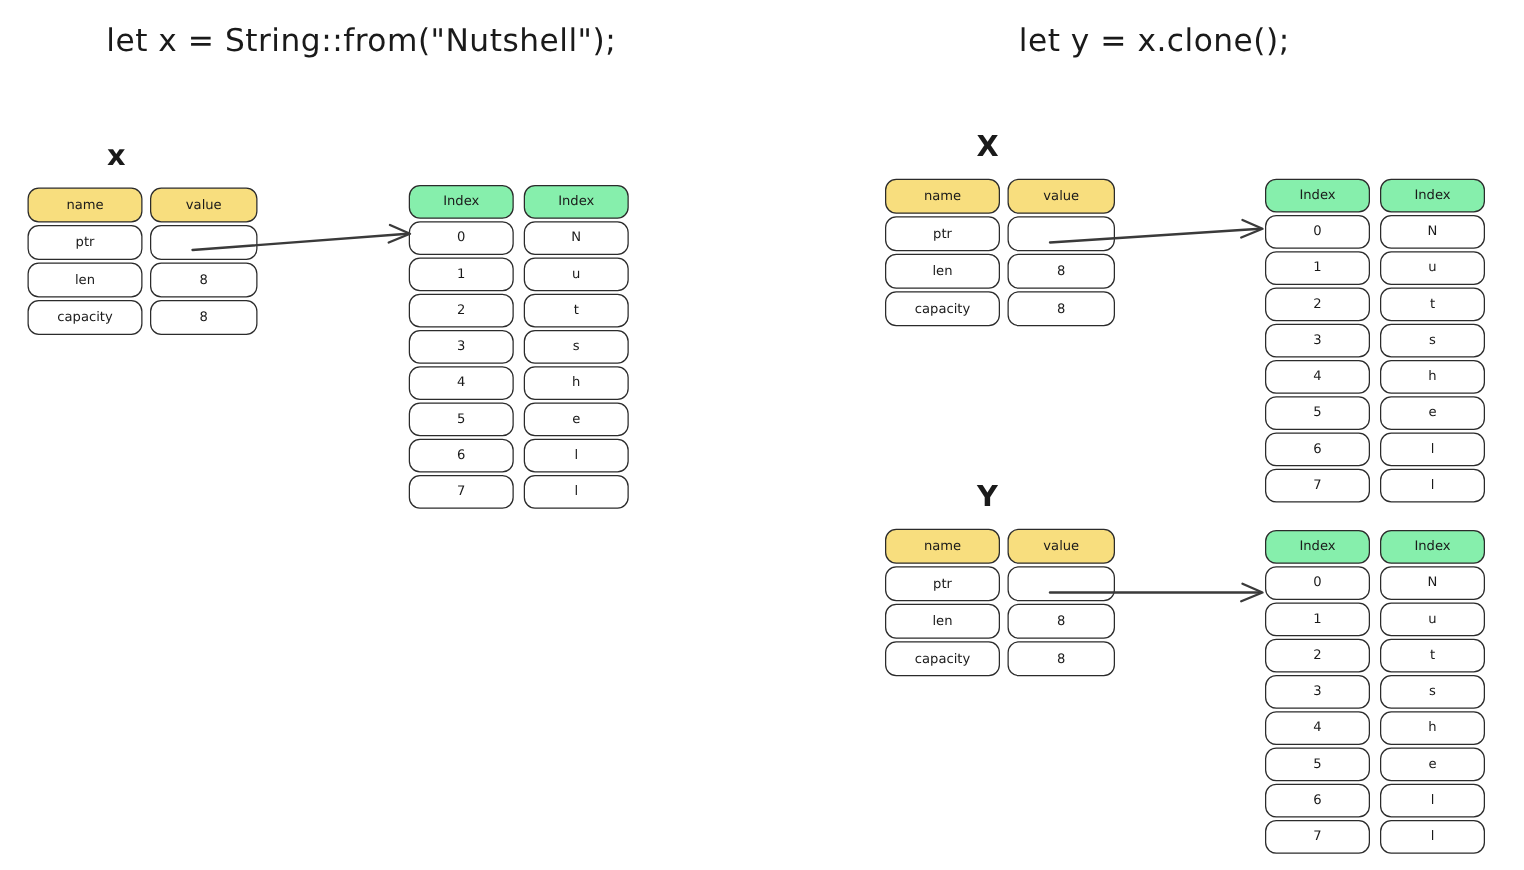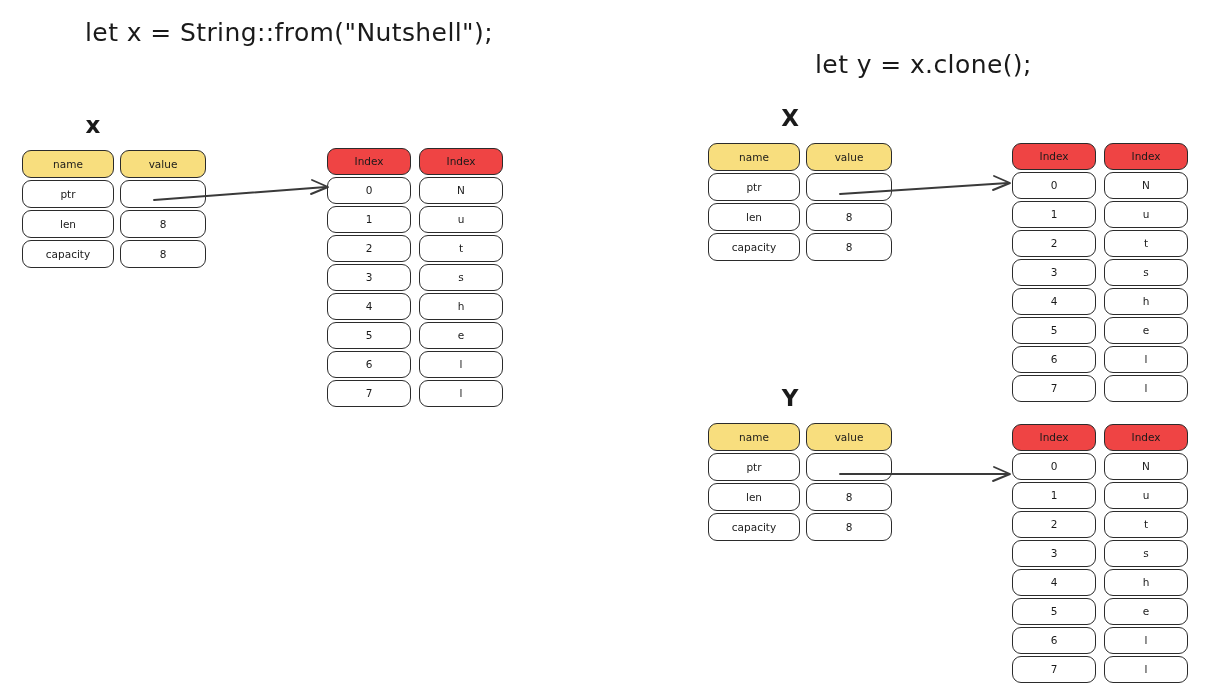--- a/index.html
+++ b/index.html
@@ -27,21 +27,21 @@
     border-radius:9px;
     background:#ffffff;
     display:flex;align-items:center;justify-content:center;
     font-size:10.5px;
     font-family:"DejaVu Sans",sans-serif;
     color:#1a1a1a;
     line-height:1;
     white-space:nowrap;
   }
   .cell.head-yellow{background:#f8de7e;}
-  .cell.head-blue{background:#ef4444;}
+  .cell.head-blue{background:#86efac;}
   .cell.head-yellow, .cell.head-blue{font-size:10.5px;}
 
   
   .stack-wrap{display:flex;gap:6px;}
   .stack-col-name .cell{width:92px;height:28px;}
   .stack-col-val  .cell{width:86px;height:28px;}
 
   
   .heap-wrap{display:flex;gap:8px;}
   .heap-col .cell{width:84px;height:27px;}
@@ -96,21 +96,21 @@
     <div class="cell">l</div>
     <div class="cell">l</div>
   </div>
 </div>
 
 <svg class="arrow-svg" style="left:150px;top:170px;width:190px;height:40px;">
   <path class="arrow-line" d="M 4 30 L 176 17"></path>
   <path class="arrow-head" d="M 162 10 L 178 17 L 161 24"></path>
 </svg>
 
-<div class="abs code-title" style="left:815px;top:18px;margin-top:32px;">let y = x.clone();</div>
+<div class="abs code-title" style="left:815px;top:18px;">let y = x.clone();</div>
 
 <div class="abs var-title" style="left:765px;top:105px;width:50px;">X</div>
 
 <div class="abs stack-wrap" style="left:708px;top:143px;">
   <div class="tbl stack-col-name">
     <div class="cell head-yellow">name</div>
     <div class="cell">ptr</div>
     <div class="cell">len</div>
     <div class="cell">capacity</div>
   </div>

